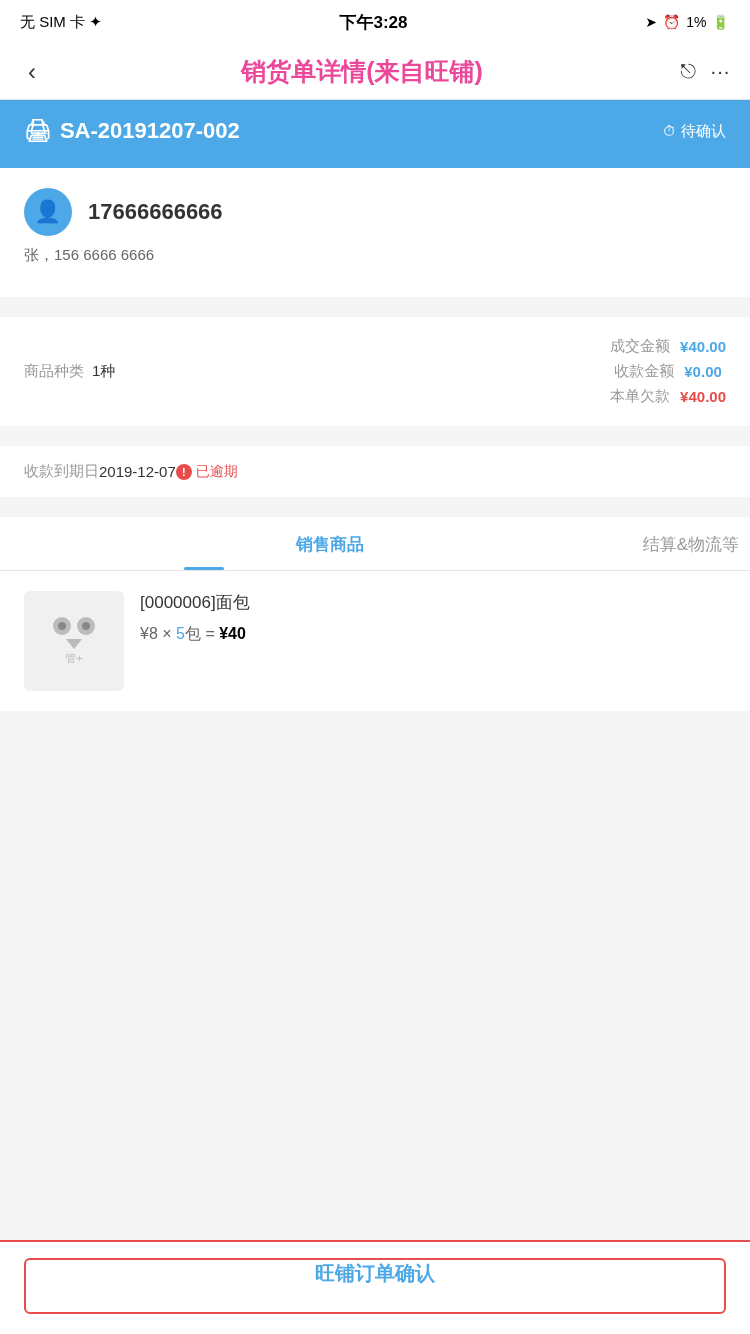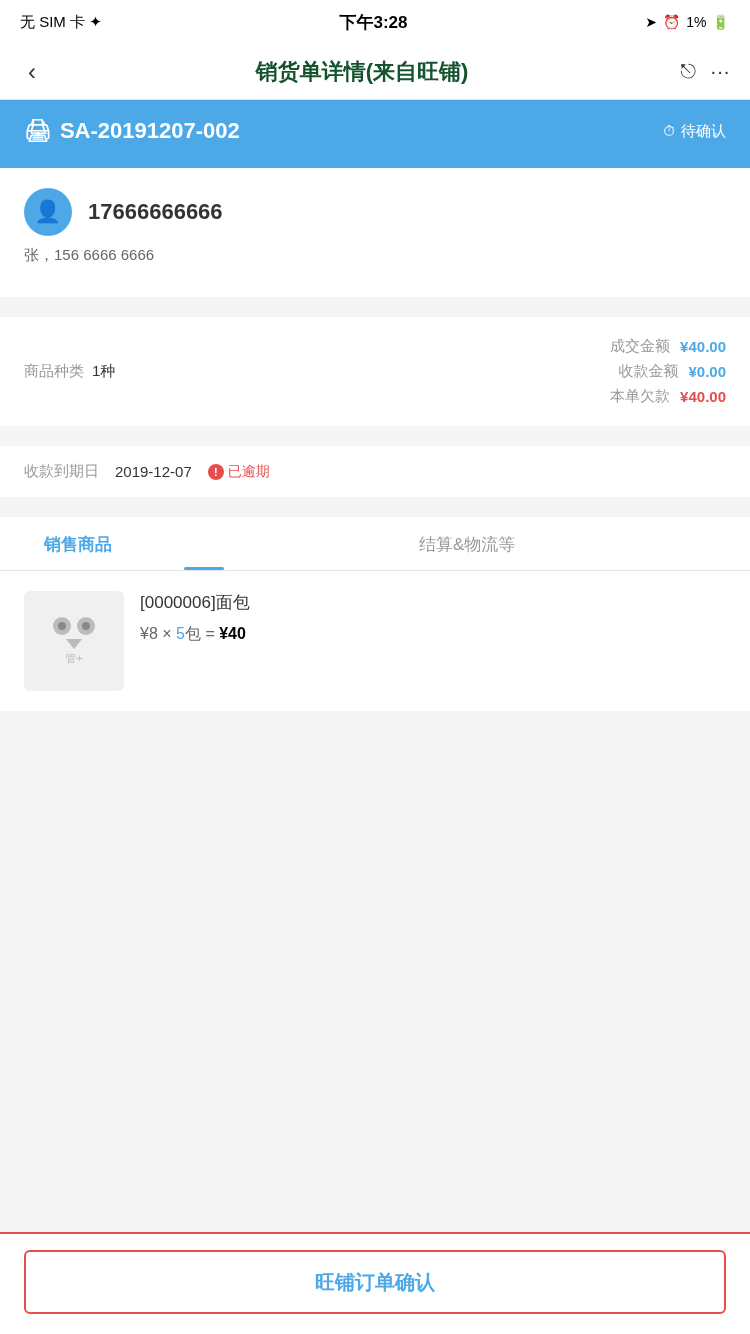--- a/index.html
+++ b/index.html
@@ -38,23 +38,23 @@
       padding: 0 20px;
       border-bottom: 1px solid #e5e5e5;
     }
     .nav-back {
       font-size: 24px;
       color: #333;
       cursor: pointer;
       padding: 8px;
     }
     .nav-title {
-      font-size: 22px;
+      font-size: 25px;
       font-weight: 600;
-      color: #14532d;
+      color: #ec4899;
     }
     .nav-actions {
       display: flex;
       align-items: center;
       gap: 14px;
     }
     .nav-action-icon {
       font-size: 20px;
       color: #333;
       cursor: pointer;
@@ -155,41 +155,41 @@
       align-items: center;
       gap: 8px;
       font-size: 15px;
       color: #666;
     }
     .summary-label { color: #999; }
     .summary-value { color: #333; font-weight: 500; }
     .summary-right {
       display: flex;
       flex-direction: column;
-      align-items: flex-end;
+      align-items: center;
       gap: 6px;
     }
     .amount-row {
       display: flex;
       align-items: center;
       gap: 10px;
       font-size: 15px;
     }
     .amount-label { color: #999; }
     .amount-value-blue { color: #4da8e8; font-weight: 600; }
     .amount-value-red { color: #e84d4d; font-weight: 600; }
 
     
     .due-date-card {
       background: #fff;
       padding: 16px 24px;
       margin-bottom: 10px;
       display: flex;
       align-items: center;
-      gap: 16px;
+      gap: 0;
       font-size: 15px;
       color: #666;
     }
     .due-label { color: #999; }
     .due-date { color: #333; }
     .overdue-badge {
       background: #fff;
       color: #e84d4d;
       font-size: 14px;
       display: flex;
@@ -211,21 +211,21 @@
 
     
     .tabs {
       background: #fff;
       display: flex;
       border-bottom: 1px solid #e5e5e5;
       margin-bottom: 0;
     }
     .tab {
       flex: 1;
-      text-align: left;
+      text-align: right;
       padding: 16px 11px 14px;
       font-size: 17px;
       cursor: pointer;
       position: relative;
       margin-left: 33px;
     }
     .tab.active {
       color: #4da8e8;
       font-weight: 600;
     }
@@ -323,30 +323,30 @@
       position: fixed;
       bottom: 0;
       left: 0;
       width: 750px;
       background: #fff;
       padding: 16px 24px 20px;
       border-top: 2px solid #e84d4d;
     }
     .confirm-btn {
       width: 100%;
-      height: 64px;
+      height: 56px;
       background: #fff;
       border: 2px solid #e84d4d;
       border-radius: 6px;
       font-size: 20px;
       color: #4da8e8;
       font-weight: 600;
       cursor: pointer;
       display: flex;
-      align-items: center;
+      align-items: flex-start;
       justify-content: center;
     }
   </style>
 </head>
 <body>
 
 <div class="status-bar">
   <div class="status-left">
     <span>无 SIM 卡 ✦</span>
   </div>

